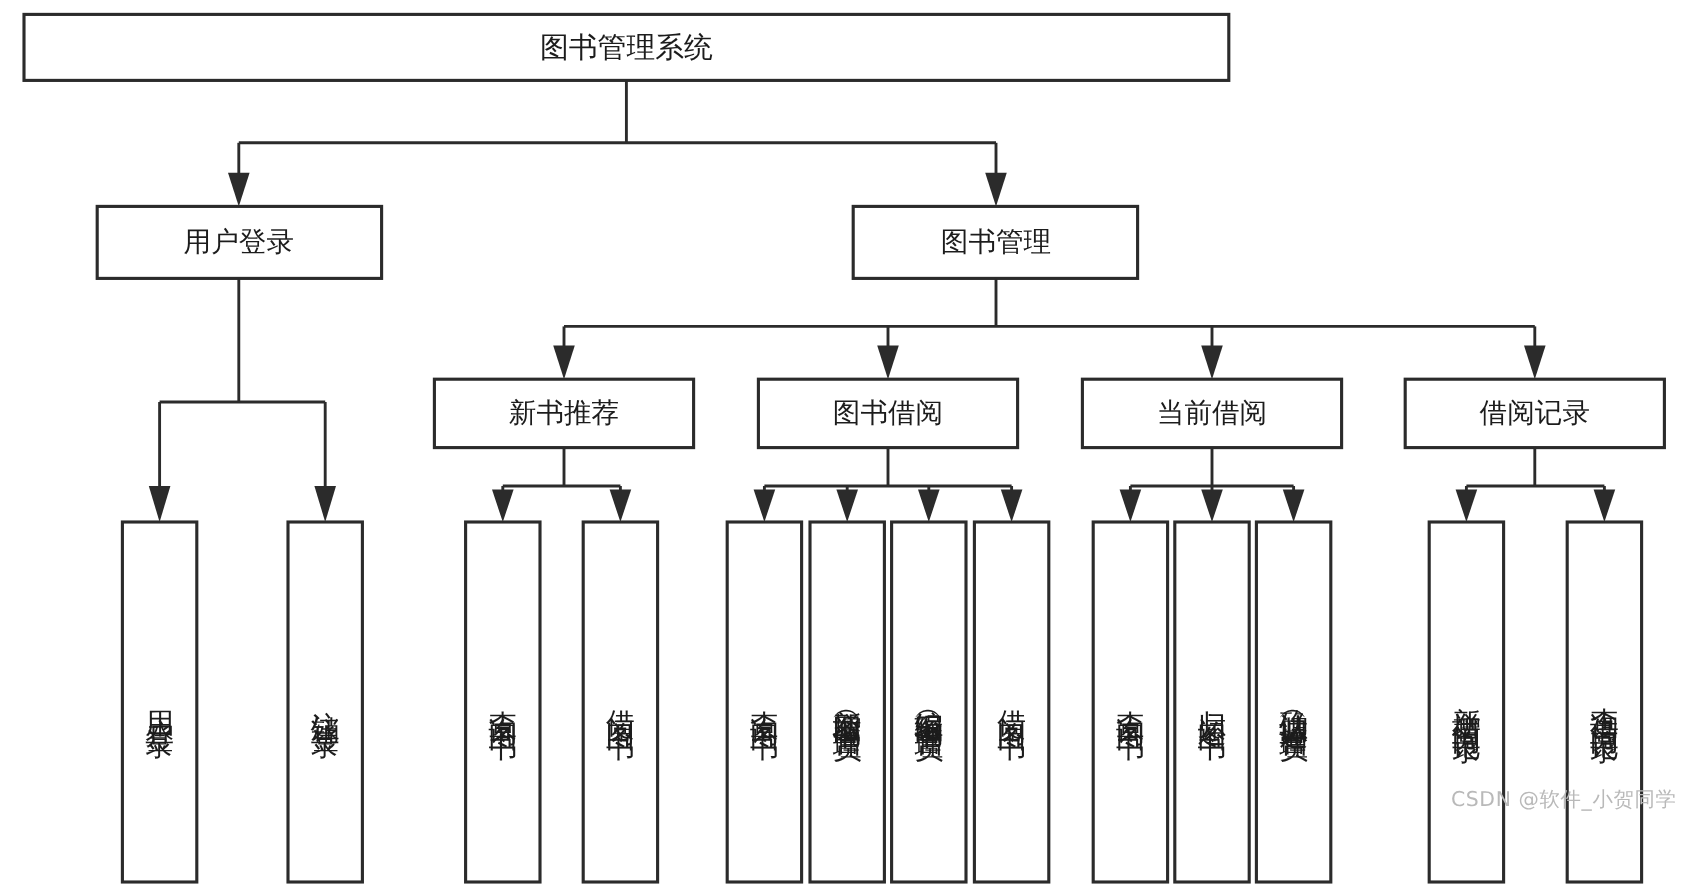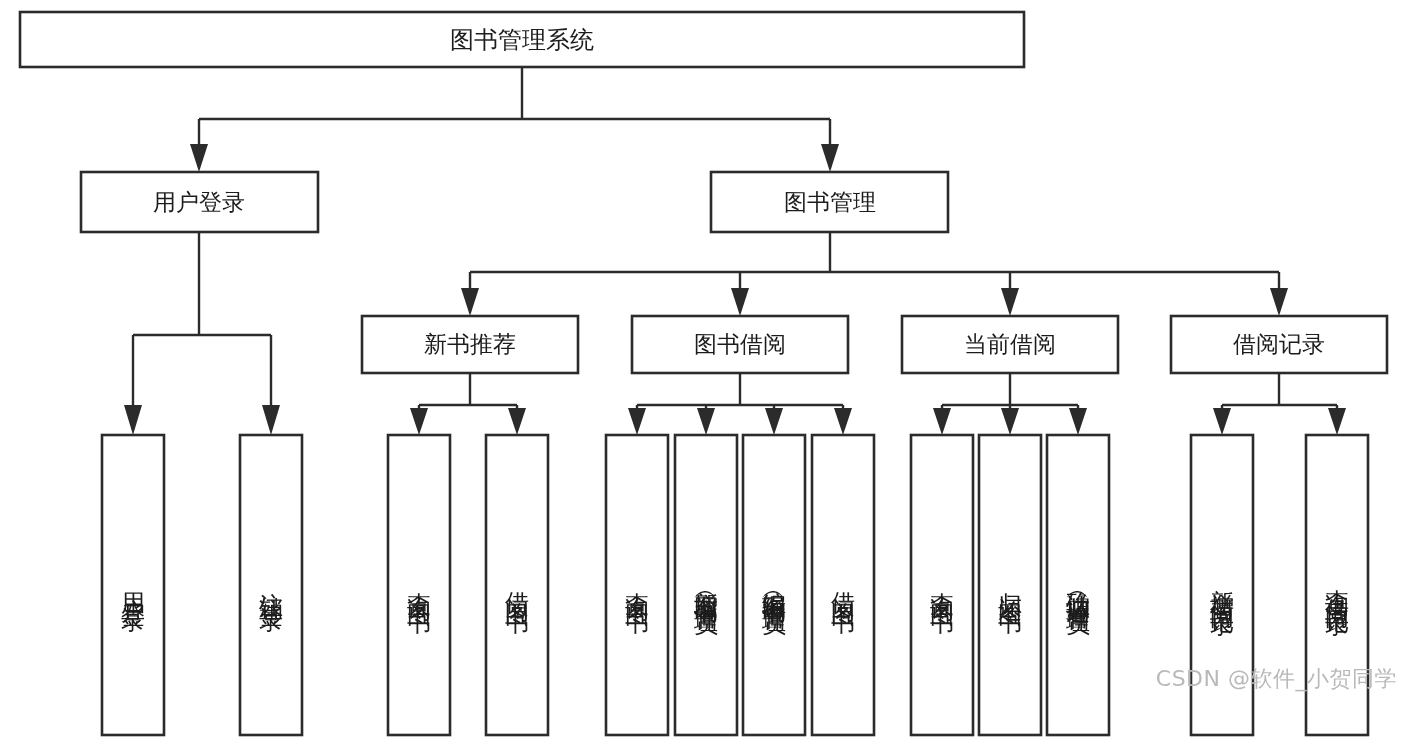--- a/index.html
+++ b/index.html
@@ -64,23 +64,23 @@
     align-items: center;
     justify-content: center;
     text-align: center;
     white-space: nowrap;
     pointer-events: none;
     user-select: none;
   }
   .watermark {
     position: absolute;
     right: 8px;
-    bottom: 4px;
-    font-family: "DejaVu Sans", "Liberation Sans", sans-serif;
-    font-size: 22px;
+    bottom: 20px;
+    font-family: "DejaVu Sans", "Liberation Sans", sans-serif;
+    font-size: 17px;
     color: #b9b9b9;
     letter-spacing: 0.5px;
     white-space: nowrap;
   }
 </style>
 </head>
 <body>
 
 <div id="diagram-root">
 

